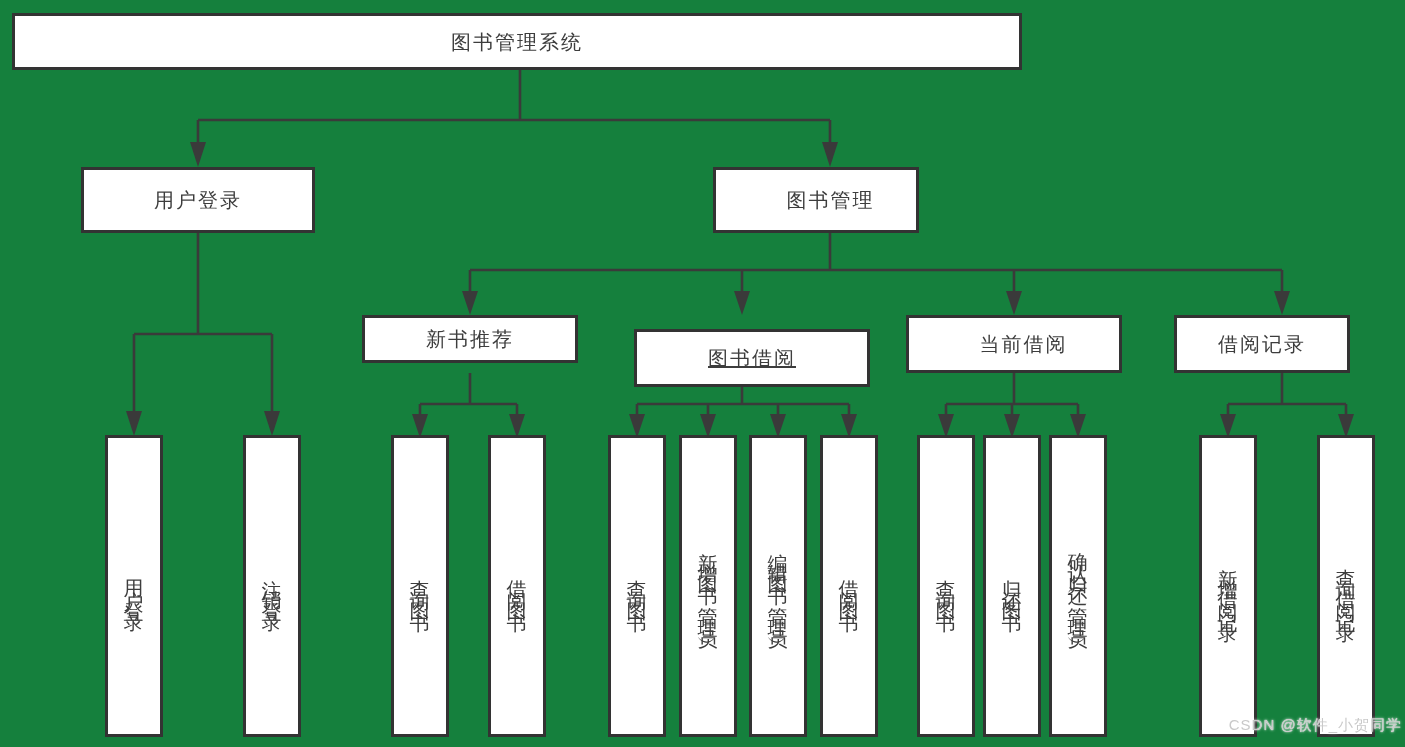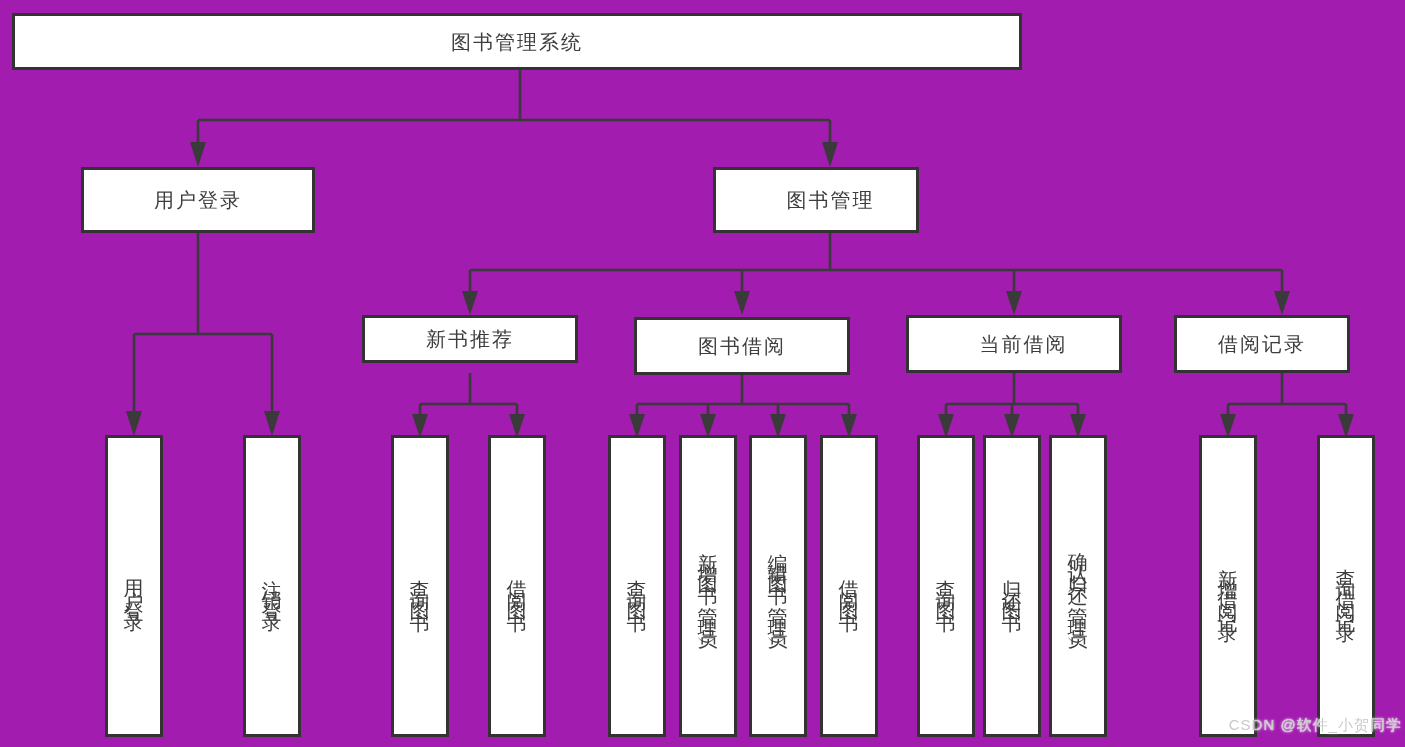--- a/index.html
+++ b/index.html
@@ -1,17 +1,17 @@
 <!DOCTYPE html>
 <html><head>
 <meta charset="utf-8">
 <style>
   html,body{margin:0;padding:0;background:#ffffff;}
   #canvas{
-    position:relative;width:1405px;height:747px;background:#a21caf;
+    position:relative;width:1405px;height:747px;background:#15803d;
     font-family:"Liberation Sans","DejaVu Sans",sans-serif;
     color:#3d3d3d;overflow:hidden;
   }
   #wires{position:absolute;left:0;top:0;width:1405px;height:747px;}
   .node{
     position:absolute;box-sizing:border-box;background:#ffffff;
     border:3px solid #333333;
     display:flex;align-items:center;justify-content:center;
     font-size:20px;letter-spacing:2px;line-height:1;
   }
@@ -70,21 +70,21 @@
       <polygon points="1338,414 1354,414 1346,438"></polygon>
     </g>
   </svg>
 
   <div class="node" style="left:12px;top:13px;width:1010px;height:57px;">图书管理系统</div>
 
   <div class="node" style="left:81px;top:167px;width:234px;height:66px;">用户登录</div>
   <div class="node" style="left:713px;top:167px;width:206px;height:66px;padding-left:29px;">图书管理</div>
 
   <div class="node" style="left:362px;top:315px;width:216px;height:48px;">新书推荐</div>
-  <div class="node" style="left:634px;top:317px;width:216px;height:58px;">图书借阅</div>
+  <div class="node" style="left:634px;top:329px;width:236px;height:58px;text-decoration:underline;">图书借阅</div>
   <div class="node" style="left:906px;top:315px;width:216px;height:58px;padding-left:19px;">当前借阅</div>
   <div class="node" style="left:1174px;top:315px;width:176px;height:58px;">借阅记录</div>
 
   <div class="leaf" style="left:105px;">用户登录</div>
   <div class="leaf" style="left:243px;">注销登录</div>
 
   <div class="leaf" style="left:391px;">查询图书</div>
   <div class="leaf" style="left:488px;">借阅图书</div>
 
   <div class="leaf" style="left:608px;">查询图书</div>

